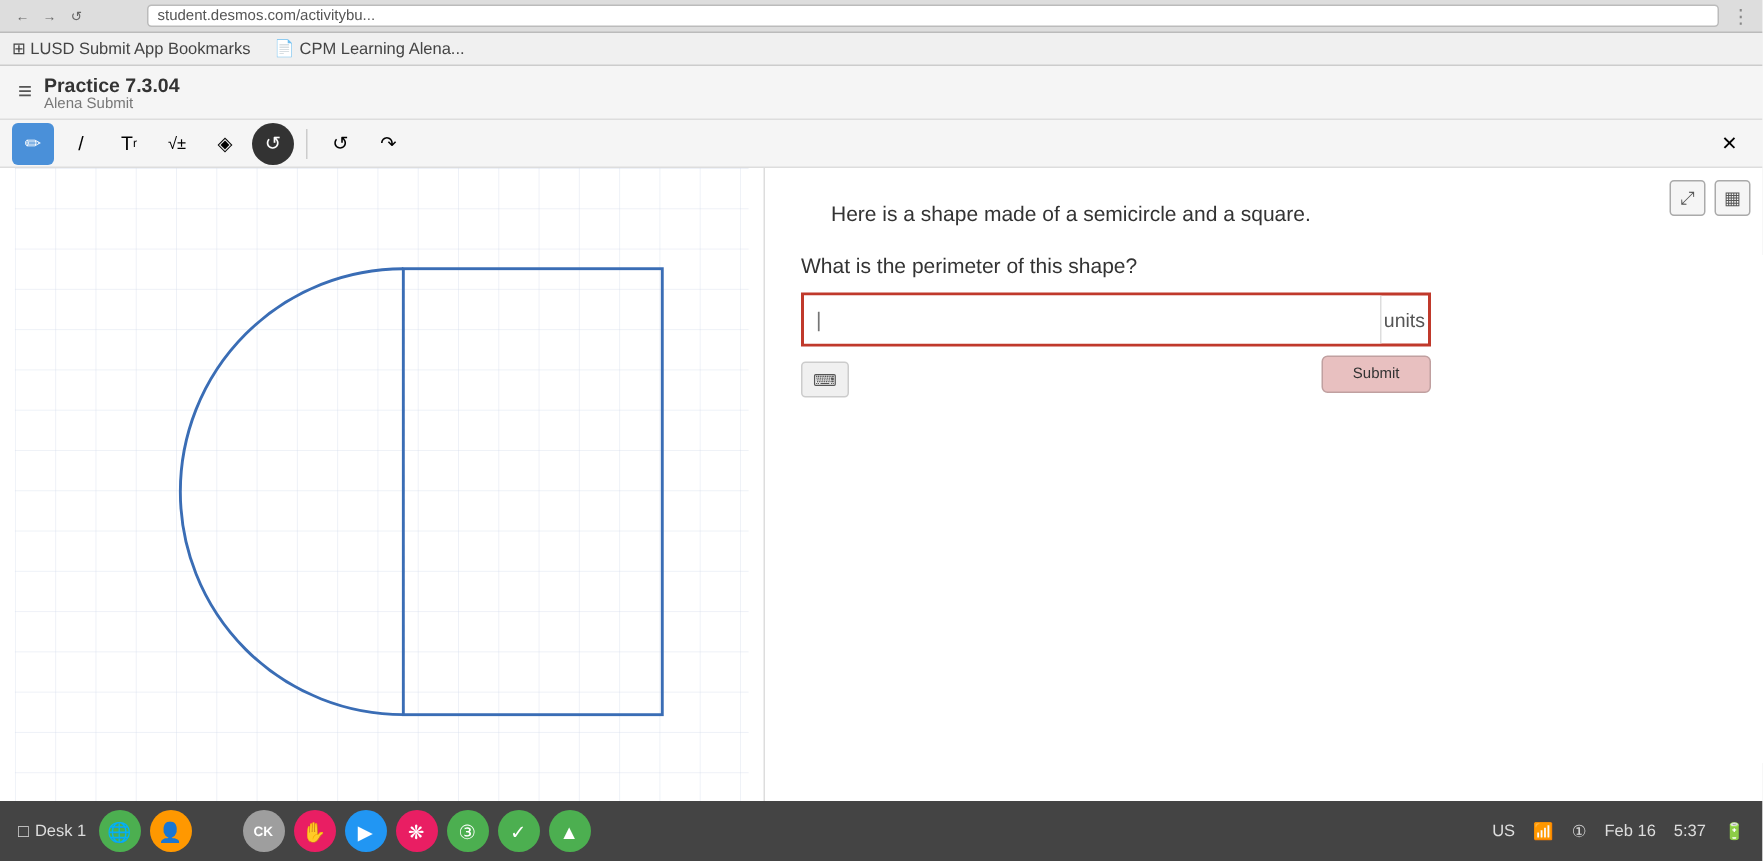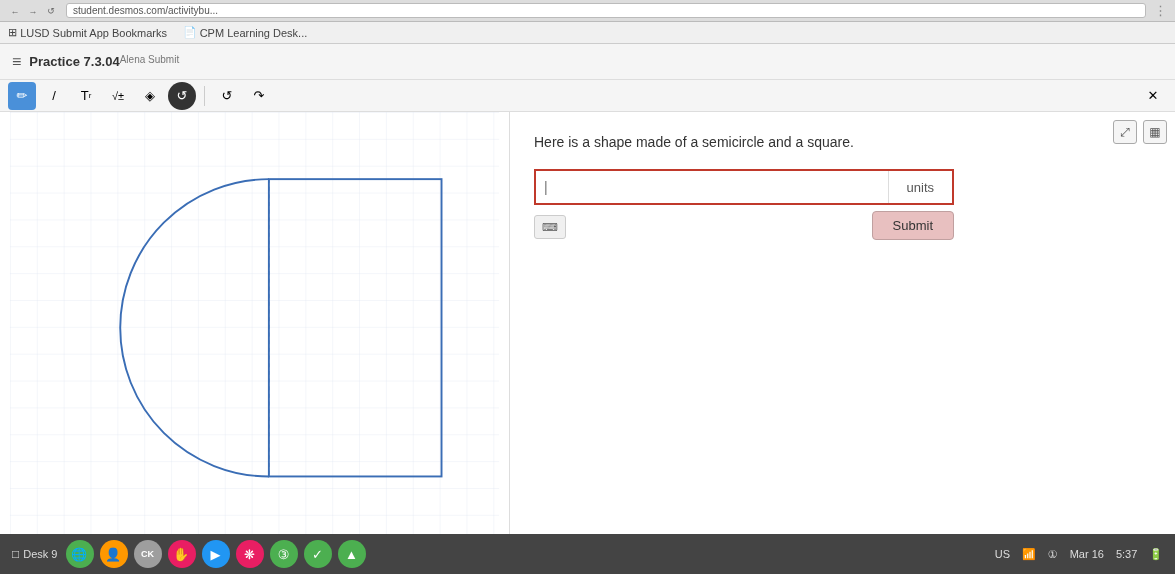--- a/index.html
+++ b/index.html
@@ -28,20 +28,21 @@
     }
     .nav-btn {
       width: 14px; height: 14px; border-radius: 50%;
       display: flex; align-items: center; justify-content: center;
       font-size: 9px; cursor: pointer; color: #666;
     }
     .url-bar {
       flex: 1; background: white; border-radius: 3px;
       padding: 1px 6px; font-size: 10px; color: #555;
       border: 1px solid #bbb;
+      margin-left: 32px;
     }
     .bookmarks-bar {
       height: 22px;
       background: #f0f0f0;
       border-bottom: 1px solid #ccc;
       display: flex;
       align-items: center;
       padding: 0 8px;
       font-size: 11px;
       color: #444;
@@ -63,21 +64,21 @@
     .app-header {
       height: 36px;
       background: #f5f5f5;
       border-bottom: 1px solid #ddd;
       display: flex;
       align-items: center;
       padding: 0 12px;
       gap: 8px;
     }
     .hamburger { font-size: 16px; color: #555; cursor: pointer; }
-    .app-title-block { display: flex; flex-direction: row; }
+    .app-title-block { display: flex; flex-direction: column; }
     .app-title { font-size: 13px; font-weight: bold; color: #333; }
     .app-subtitle { font-size: 10px; color: #777; }
 
     
     .toolbar {
       height: 32px;
       background: #f5f5f5;
       border-bottom: 1px solid #ddd;
       display: flex;
       align-items: center;
@@ -126,20 +127,21 @@
       flex: 1;
       padding: 20px 24px;
       background: white;
       position: relative;
     }
     .problem-description {
       font-size: 14px;
       color: #333;
       margin-bottom: 16px;
       line-height: 1.5;
+      margin-left: 20px;
     }
     .problem-question {
       font-size: 14px;
       color: #333;
       margin-bottom: 10px;
     }
     .answer-row {
       display: flex;
       align-items: center;
       gap: 0;
@@ -151,34 +153,34 @@
     }
     .answer-input {
       flex: 1;
       border: none;
       outline: none;
       padding: 4px 8px;
       font-size: 14px;
       height: 100%;
     }
     .units-label {
-      padding: 0 18px;
+      padding: 0 2px;
       font-size: 13px;
       color: #555;
       border-left: 1px solid #ddd;
       height: 100%;
       display: flex;
       align-items: center;
     }
     .submit-btn {
       background: #e8c0c0;
       border: 1px solid #c0a0a0;
       border-radius: 4px;
       padding: 6px 20px;
-      font-size: 13px;
+      font-size: 10px;
       cursor: pointer;
       color: #333;
       position: absolute;
       right: 0;
       top: 42px;
     }
     .keyboard-btn {
       width: 32px; height: 24px;
       background: #f0f0f0;
       border: 1px solid #ccc;
@@ -246,21 +248,21 @@
   <span style="margin-left:8px; font-size:13px; color:#888;">⋮</span>
 </div>
 
 <div class="bookmarks-bar">
   <div class="bookmark-item">
     <span>⊞</span>
     <span>LUSD Submit App Bookmarks</span>
   </div>
   <div class="bookmark-item">
     <span>📄</span>
-    <span>CPM Learning Desk...</span>
+    <span>CPM Learning Alena...</span>
   </div>
 </div>
 
 <div class="app-container">
 
   <div class="app-header">
     <span class="hamburger">≡</span>
     <div class="app-title-block">
       <span class="app-title">Practice 7.3.04</span>
       <span class="app-subtitle">Alena Submit</span>
@@ -303,20 +305,21 @@
     </div>
 
     <div class="problem-area" style="position:relative;">
 
       <div class="activity-controls">
         <div class="ctrl-btn">⤢</div>
         <div class="ctrl-btn">▦</div>
       </div>
 
       <p class="problem-description">Here is a shape made of a semicircle and a square.</p>
+      <p class="problem-question">What is the perimeter of this shape?</p>
 
       <div style="position:relative; width: 420px;">
         <div class="answer-row">
           <input type="text" class="answer-input" value="" placeholder="|" style="">
           <div class="units-label">units</div>
         </div>
         <button class="submit-btn">Submit</button>
       </div>
 
       <div class="keyboard-btn">
@@ -324,35 +327,35 @@
       </div>
 
     </div>
   </div>
 </div>
 
 <div class="taskbar">
   <div class="taskbar-left">
     <div class="taskbar-item">
       <span style="font-size:12px;">□</span>
-      <span>Desk 9</span>
+      <span>Desk 1</span>
     </div>
     <div class="taskbar-apps">
       <div class="app-icon" style="background:#4CAF50; color:white; font-size:13px;">🌐</div>
       <div class="app-icon" style="background:#FF9800; color:white; font-size:13px;">👤</div>
-      <div class="app-icon" style="background:#9E9E9E; color:white; font-size:9px; font-weight:bold;">CK</div>
+      <div class="app-icon" style="background:#9E9E9E; color:white; font-size:9px; font-weight:bold;margin-left:28px;">CK</div>
       <div class="app-icon" style="background:#E91E63; color:white; font-size:13px;">✋</div>
       <div class="app-icon" style="background:#2196F3; color:white; font-size:13px;">▶</div>
       <div class="app-icon" style="background:#E91E63; color:white; font-size:13px;">❋</div>
       <div class="app-icon" style="background:#4CAF50; color:white; font-size:13px;">③</div>
       <div class="app-icon" style="background:#4CAF50; color:white; font-size:13px;">✓</div>
       <div class="app-icon" style="background:#4CAF50; color:white; font-size:13px;">▲</div>
     </div>
   </div>
   <div class="taskbar-right">
     <span>US</span>
     <span>📶</span>
     <span>①</span>
-    <span>Mar 16</span>
+    <span>Feb 16</span>
     <span>5:37</span>
     <span>🔋</span>
   </div>
 </div>
 
 </body></html>

